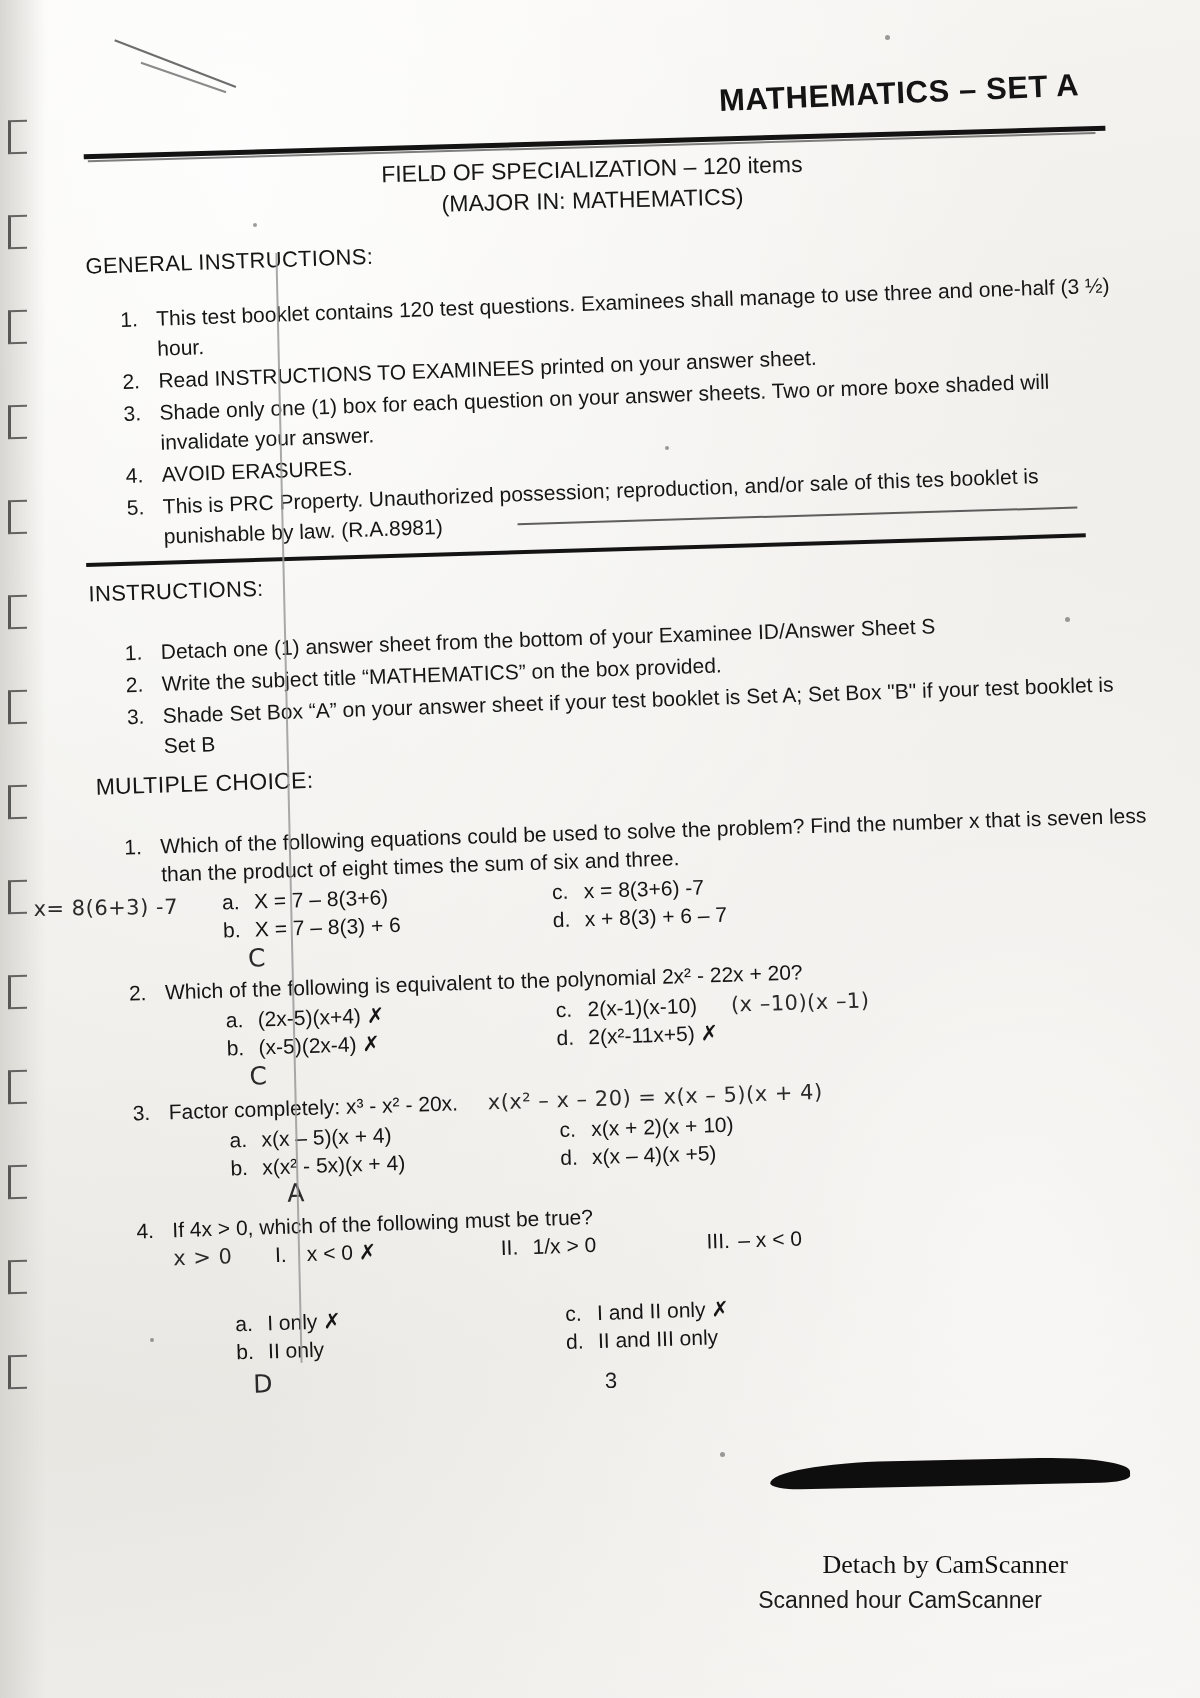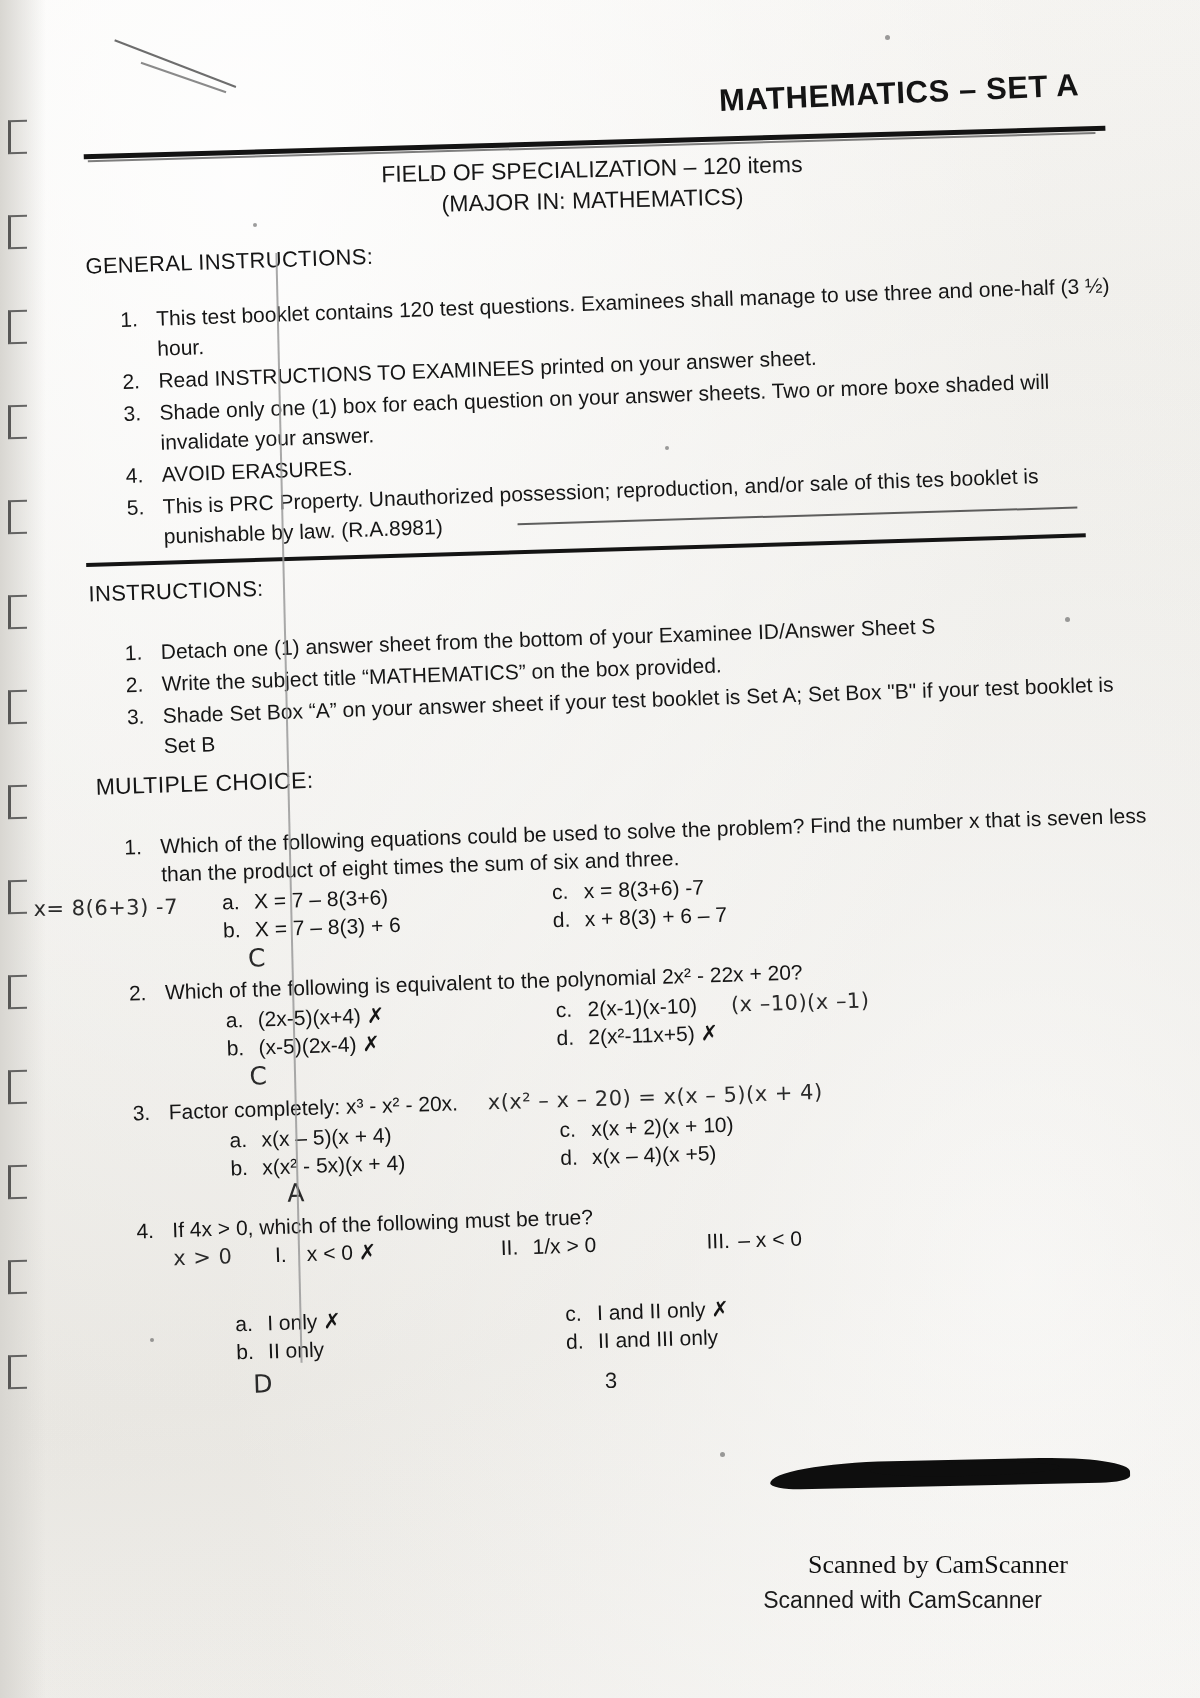--- a/index.html
+++ b/index.html
@@ -549,22 +549,22 @@
 
     <div class="vert-line"></div>
 
     <div class="page-num ink">3</div>
 
   </div>
 
   <div class="black-smudge"></div>
   <div class="black-smudge s2"></div>
 
-  <div class="cam1">Scanned by CamScanner</div>
-  <div class="cam2">Scanned with CamScanner</div>
+  <div class="cam1">Detach by CamScanner</div>
+  <div class="cam2">Scanned hour CamScanner</div>
 
   <span class="speck" style="left:885px; top:35px; width:5px; height:5px;"></span>
   <span class="speck" style="left:430px; top:175px; width:4px; height:4px;"></span>
   <span class="speck" style="left:253px; top:223px; width:4px; height:4px;"></span>
   <span class="speck" style="left:665px; top:446px; width:4px; height:4px;"></span>
   <span class="speck" style="left:1065px; top:617px; width:5px; height:5px;"></span>
   <span class="speck" style="left:150px; top:1338px; width:4px; height:4px;"></span>
   <span class="speck" style="left:720px; top:1452px; width:5px; height:5px;"></span>
 
 </div>

